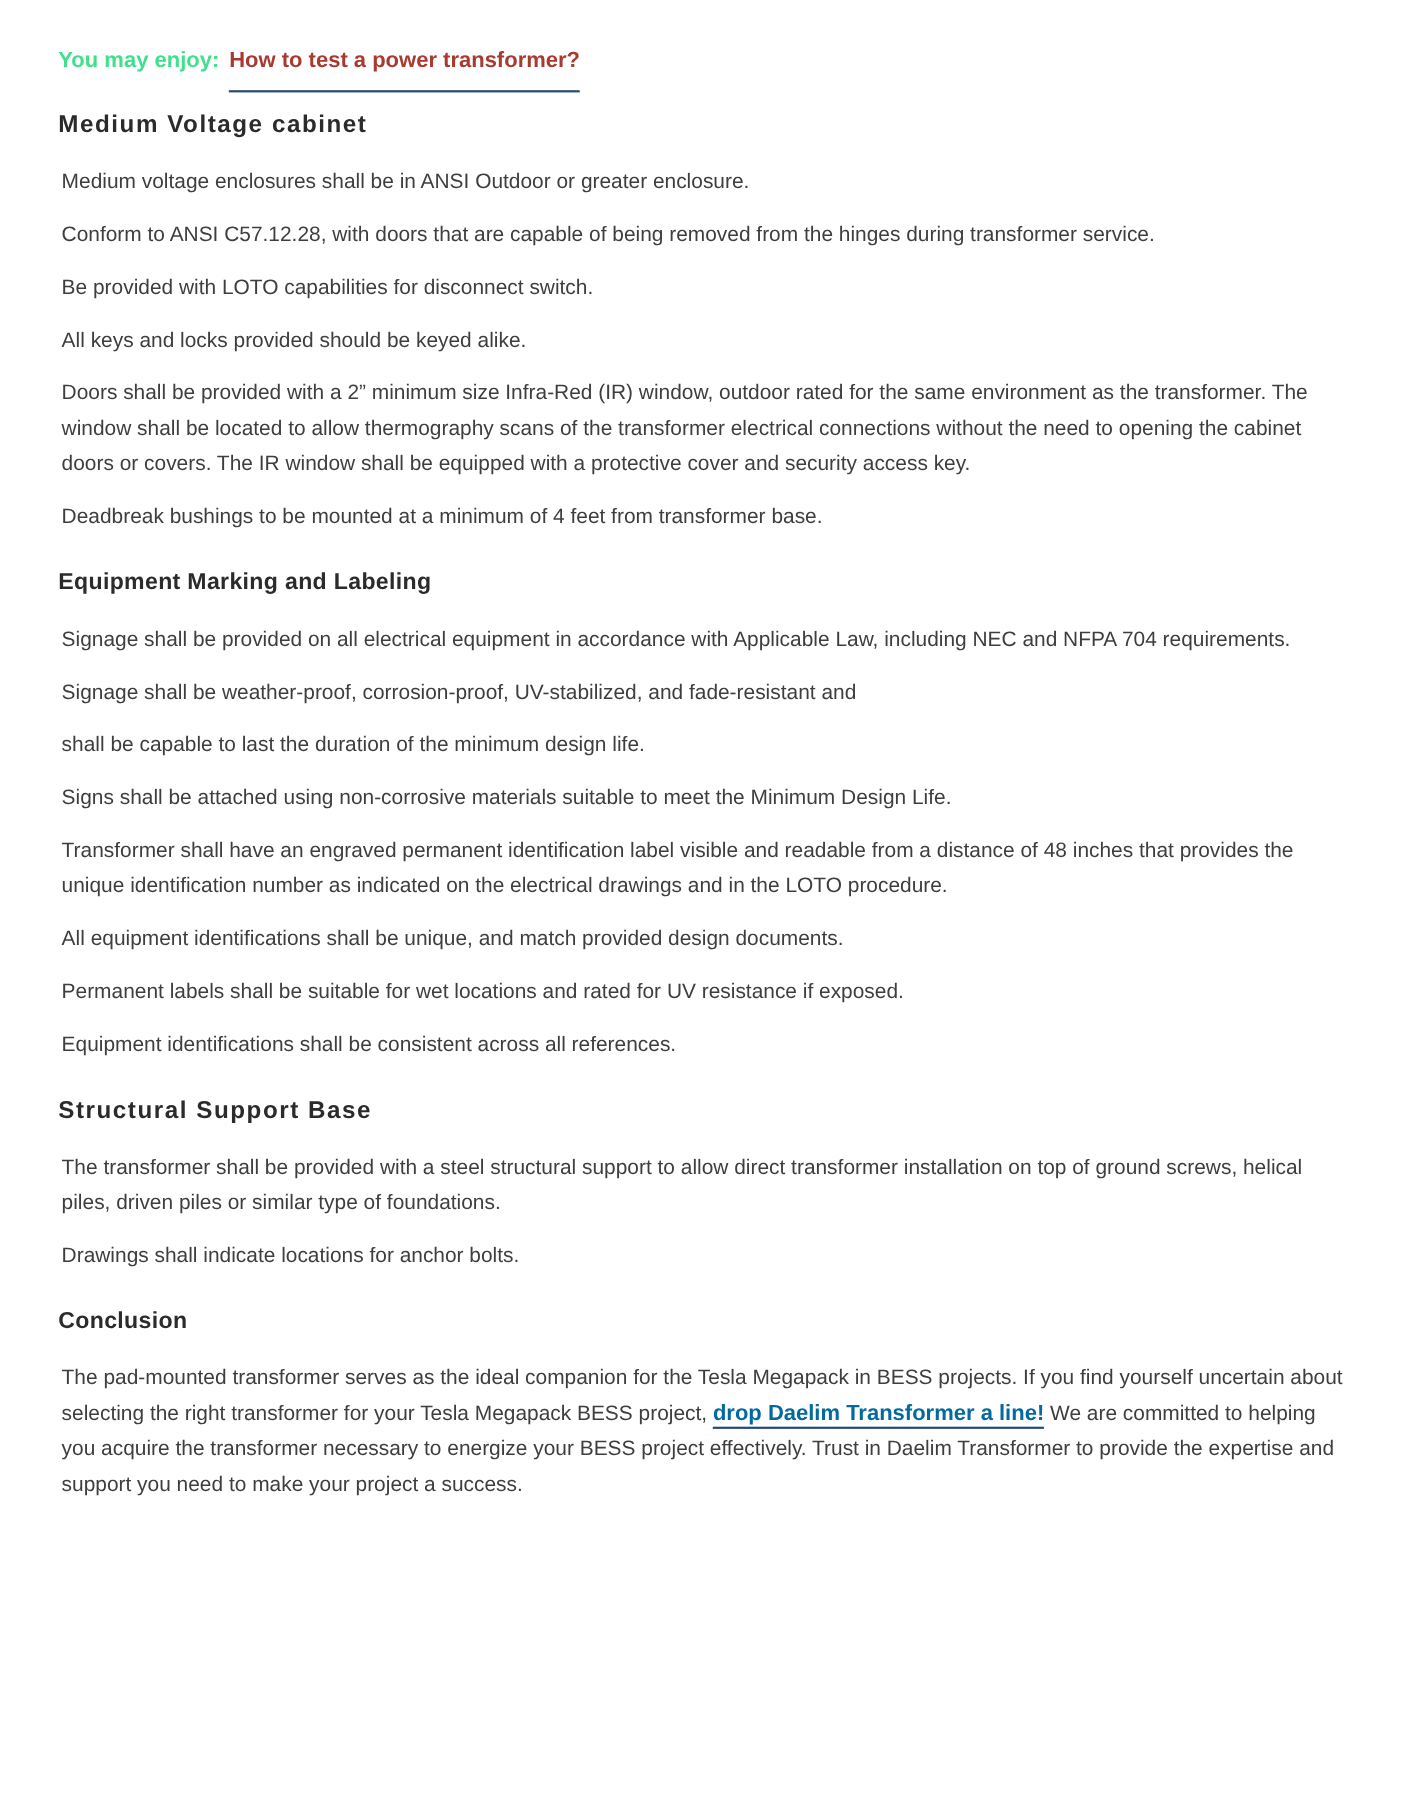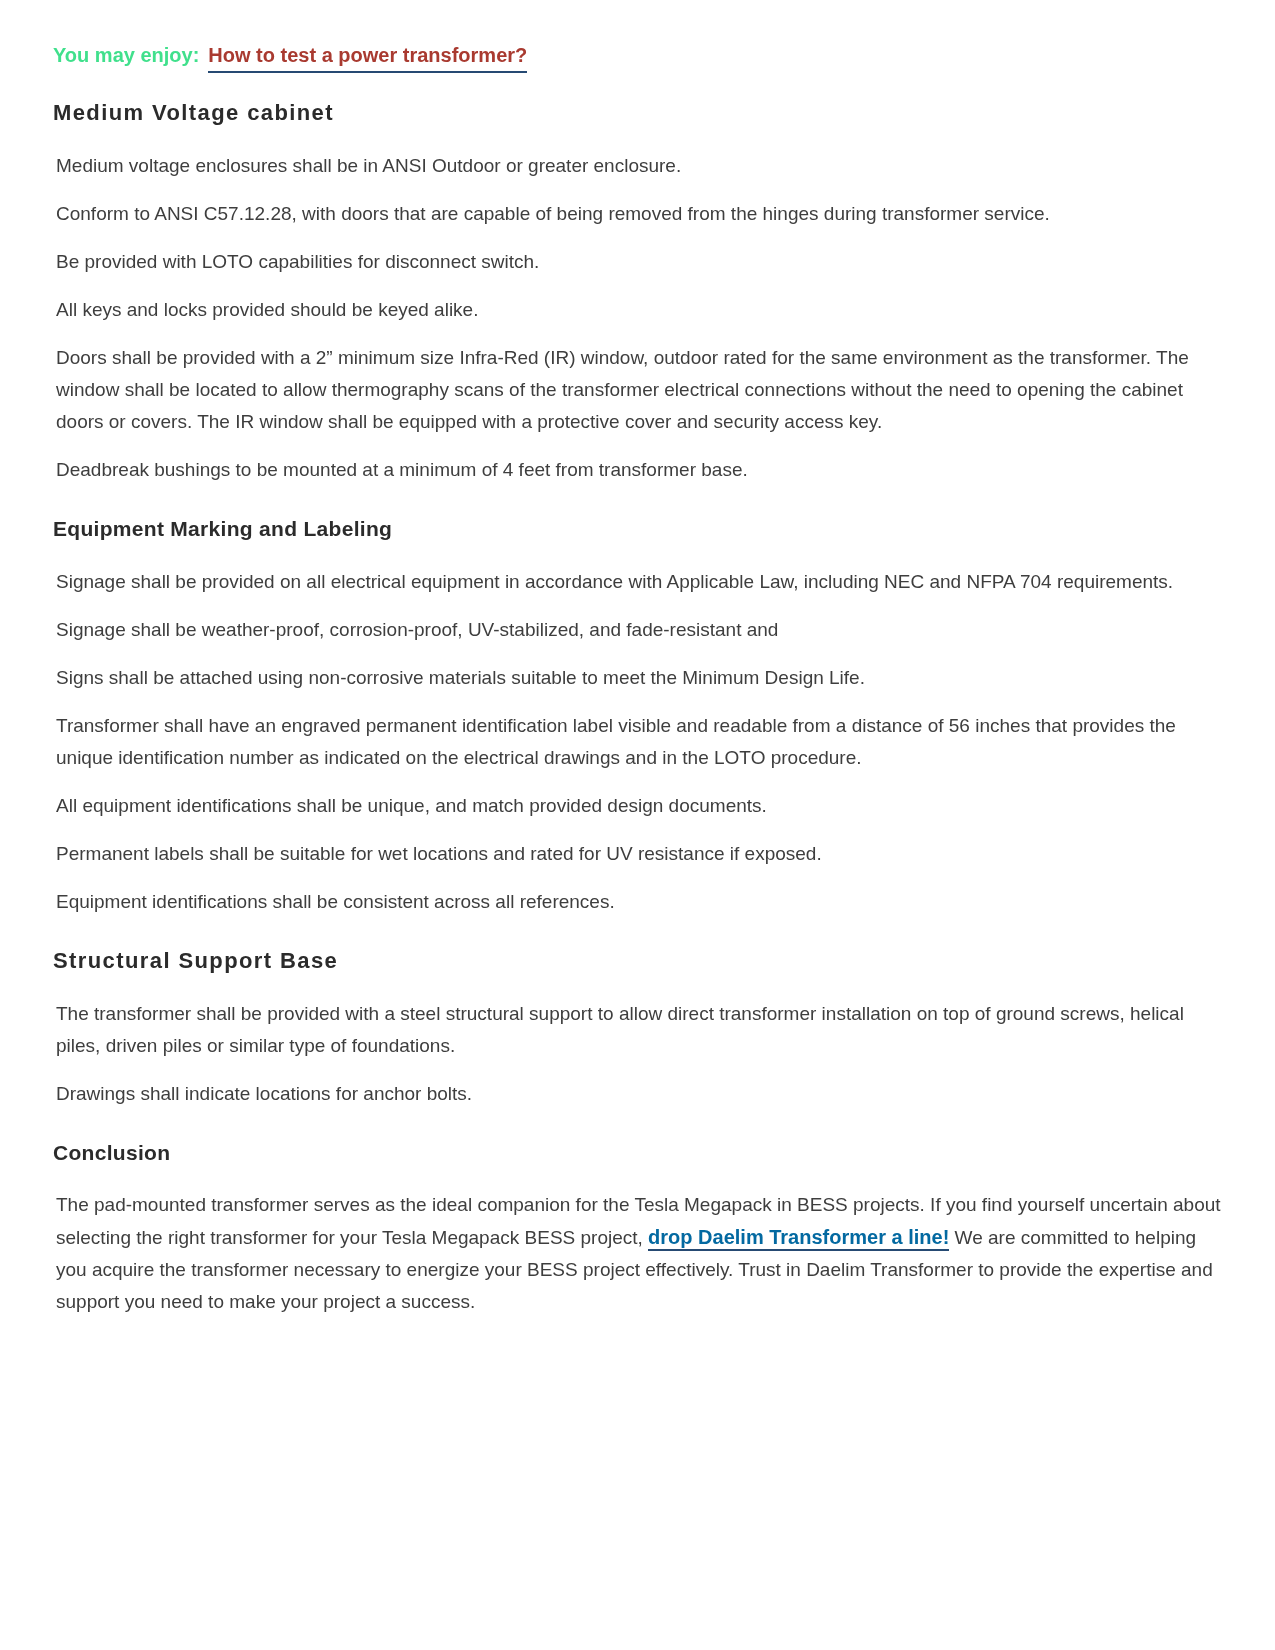--- a/index.html
+++ b/index.html
@@ -30,21 +30,21 @@
     line-height: 1.3;
   }
   .promo-prefix {
     color: #40e08c;
   }
   .promo-link {
     color: #a93a30;
     text-decoration: none;
     border-bottom: 2.5px solid #264a73;
     margin-left: 9px;
-    padding-bottom: 5px;
+    padding-bottom: 16px;
     cursor: pointer;
   }
   h2.section-heading {
     color: #2b2b2b;
     font-size: 22px;
     font-weight: bold;
     letter-spacing: 1.4px;
     margin: 30px 0 24px 0;
     line-height: 1.2;
   }
@@ -86,22 +86,23 @@
   <p class="body">Medium voltage enclosures shall be in ANSI Outdoor or greater enclosure.</p>
   <p class="body">Conform to ANSI C57.12.28, with doors that are capable of being removed from the hinges during transformer service.</p>
   <p class="body">Be provided with LOTO capabilities for disconnect switch.</p>
   <p class="body">All keys and locks provided should be keyed alike.</p>
   <p class="body">Doors shall be provided with a 2” minimum size Infra-Red (IR) window, outdoor rated for the same environment as the transformer. The window shall be located to allow thermography scans of the transformer electrical connections without the need to opening the cabinet doors or covers. The IR window shall be equipped with a protective cover and security access key.</p>
   <p class="body">Deadbreak bushings to be mounted at a minimum of 4 feet from transformer base.</p>
 
   <h3 class="section-heading">Equipment Marking and Labeling</h3>
   <p class="body">Signage shall be provided on all electrical equipment in accordance with Applicable Law, including NEC and NFPA 704 requirements.</p>
   <p class="body">Signage shall be weather-proof, corrosion-proof, UV-stabilized, and fade-resistant and</p>
+  <p class="body">shall be capable to last the duration of the minimum design life.</p>
   <p class="body">Signs shall be attached using non-corrosive materials suitable to meet the Minimum Design Life.</p>
-  <p class="body">Transformer shall have an engraved permanent identification label visible and readable from a distance of 56 inches that provides the unique identification number as indicated on the electrical drawings and in the LOTO procedure.</p>
+  <p class="body">Transformer shall have an engraved permanent identification label visible and readable from a distance of 48 inches that provides the unique identification number as indicated on the electrical drawings and in the LOTO procedure.</p>
   <p class="body">All equipment identifications shall be unique, and match provided design documents.</p>
   <p class="body">Permanent labels shall be suitable for wet locations and rated for UV resistance if exposed.</p>
   <p class="body">Equipment identifications shall be consistent across all references.</p>
 
   <h2 class="section-heading">Structural Support Base</h2>
   <p class="body">The transformer shall be provided with a steel structural support to allow direct transformer installation on top of ground screws, helical piles, driven piles or similar type of foundations.</p>
   <p class="body">Drawings shall indicate locations for anchor bolts.</p>
 
   <h3 class="section-heading">Conclusion</h3>
   <p class="body"><span>The pad-mounted transformer serves as the ideal companion for the Tesla Megapack in BESS projects. If you find yourself uncertain about selecting the right transformer for your Tesla Megapack BESS project, </span><a href="#" class="inline-link">drop Daelim Transformer a line!</a><span> We are committed to helping you acquire the transformer necessary to energize your BESS project effectively. Trust in Daelim Transformer to provide the expertise and support you need to make your project a success.</span></p>

